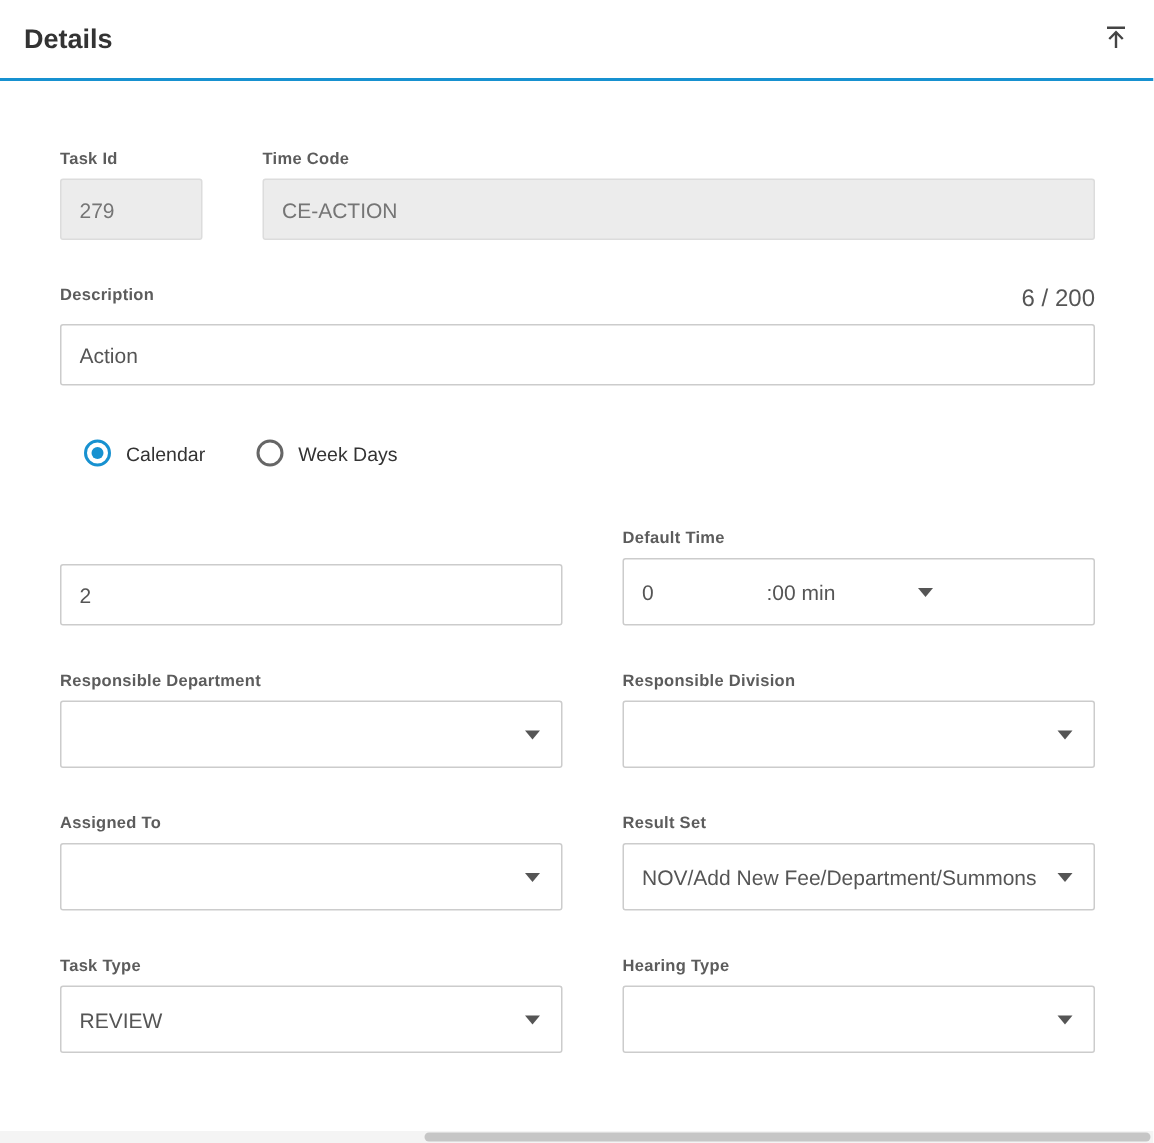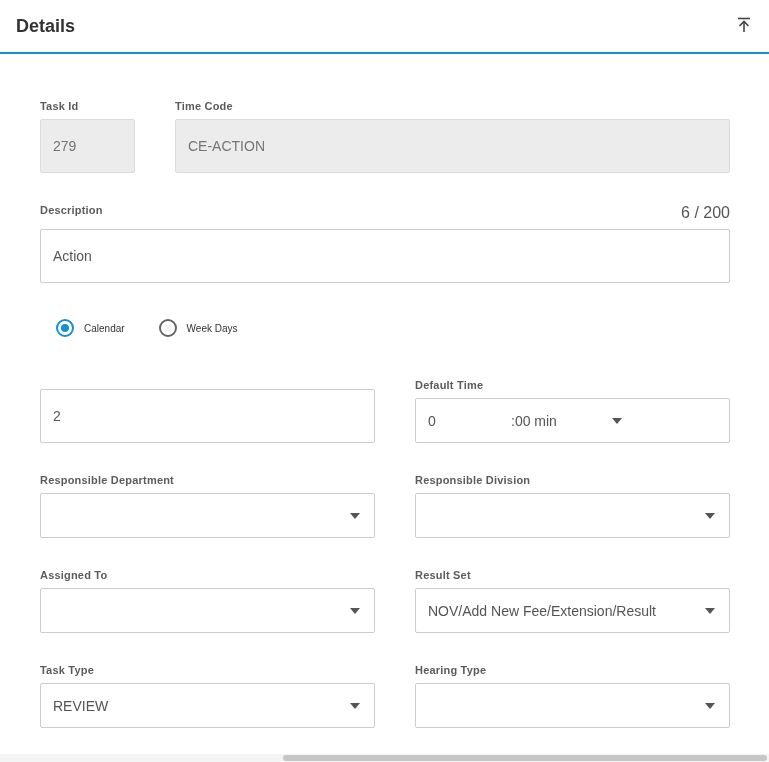--- a/index.html
+++ b/index.html
@@ -27,21 +27,21 @@
   .form { padding:46px 39px 0 40px; }
   .row { display:flex; gap:40px; margin-bottom:31px;align-items:flex-end; }
   .col-left { width:335px; }
   .col-right { width:315px; }
   .field-label {
     display:block;
     font-size:11px; font-weight:700; color:#5c5c5c;
     margin-bottom:7px; letter-spacing:.2px;
   }
   .text-input {
-    width:100%; height:54px;
+    width:100%; height:41px;
     border:1px solid #ccc; border-radius:2px;
     padding:0 12px;
     font-size:14px; color:#555;
     font-family:inherit; background:#fff;
     outline:none;
   }
   .text-input:disabled, .text-input.disabled {
     background:#ececec; border-color:#dcdcdc; color:#757575;
   }
   .task-id-col { width:95px; }
@@ -50,21 +50,21 @@
     display:flex; justify-content:space-between; align-items:flex-start;
     margin-bottom:7px;
   }
   .counter { font-size:16px; font-weight:400; color:#555; }
   .radio-row {
     display:flex; align-items:center; gap:34px;
     margin:36px 0 42px 16px;
   }
   .radio {
     display:flex; align-items:center; gap:10px;
-    font-size:10px; color:#333; cursor:pointer;
+    font-size:13px; color:#333; cursor:pointer;
   }
   .radio-circle {
     width:18px; height:18px; border-radius:50%;
     border:2px solid #666; position:relative; flex:none;
   }
   .radio-circle.selected { border-color:#1791d0; }
   .radio-circle.selected::after {
     content:""; position:absolute; inset:3px;
     background:#1791d0; border-radius:50%;
   }
@@ -194,21 +194,21 @@
     <div class="col-left">
       <label class="field-label">Assigned To</label>
       <div class="dropdown">
         <span></span>
         <span class="caret"></span>
       </div>
     </div>
     <div class="col-right">
       <label class="field-label">Result Set</label>
       <div class="dropdown">
-        <span>NOV/Add New Fee/Extension/Result</span>
+        <span>NOV/Add New Fee/Department/Summons</span>
         <span class="caret"></span>
       </div>
     </div>
   </div>
 
   <div class="row">
     <div class="col-left">
       <label class="field-label">Task Type</label>
       <div class="dropdown">
         <span>REVIEW</span>

